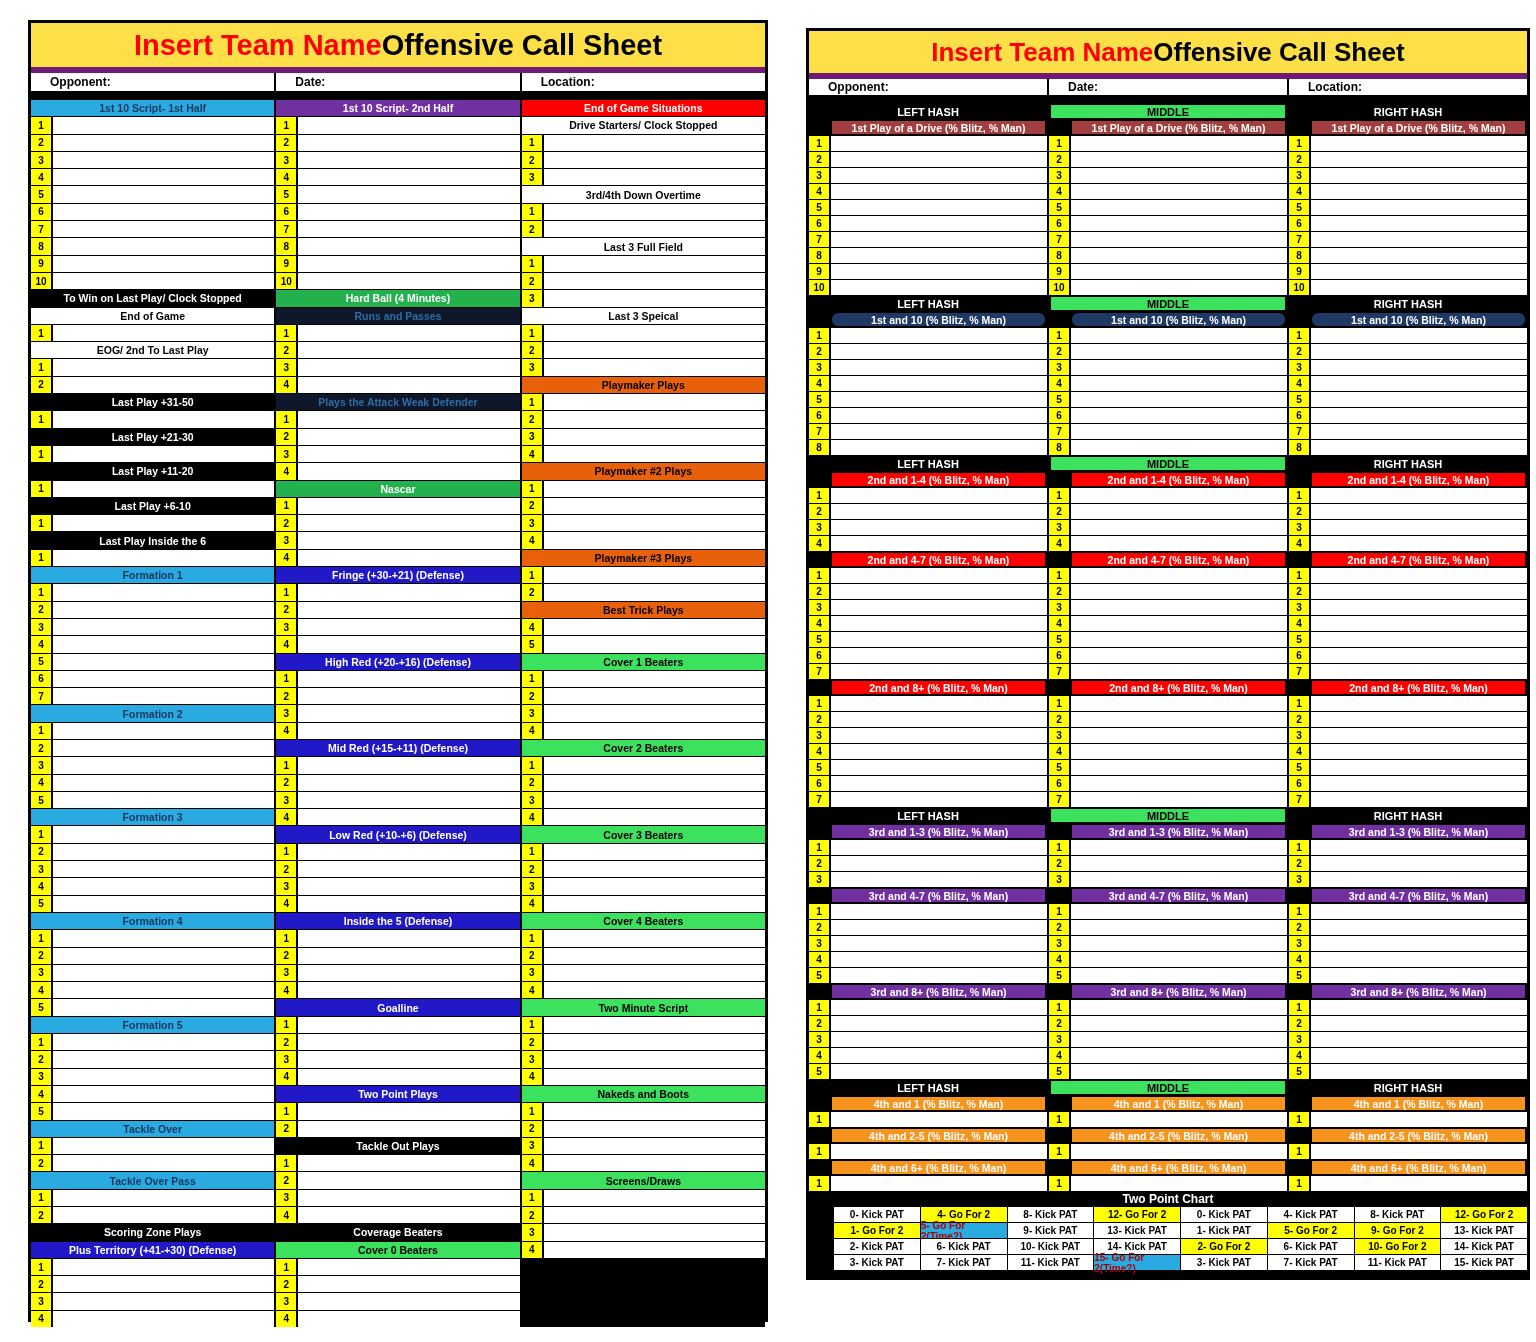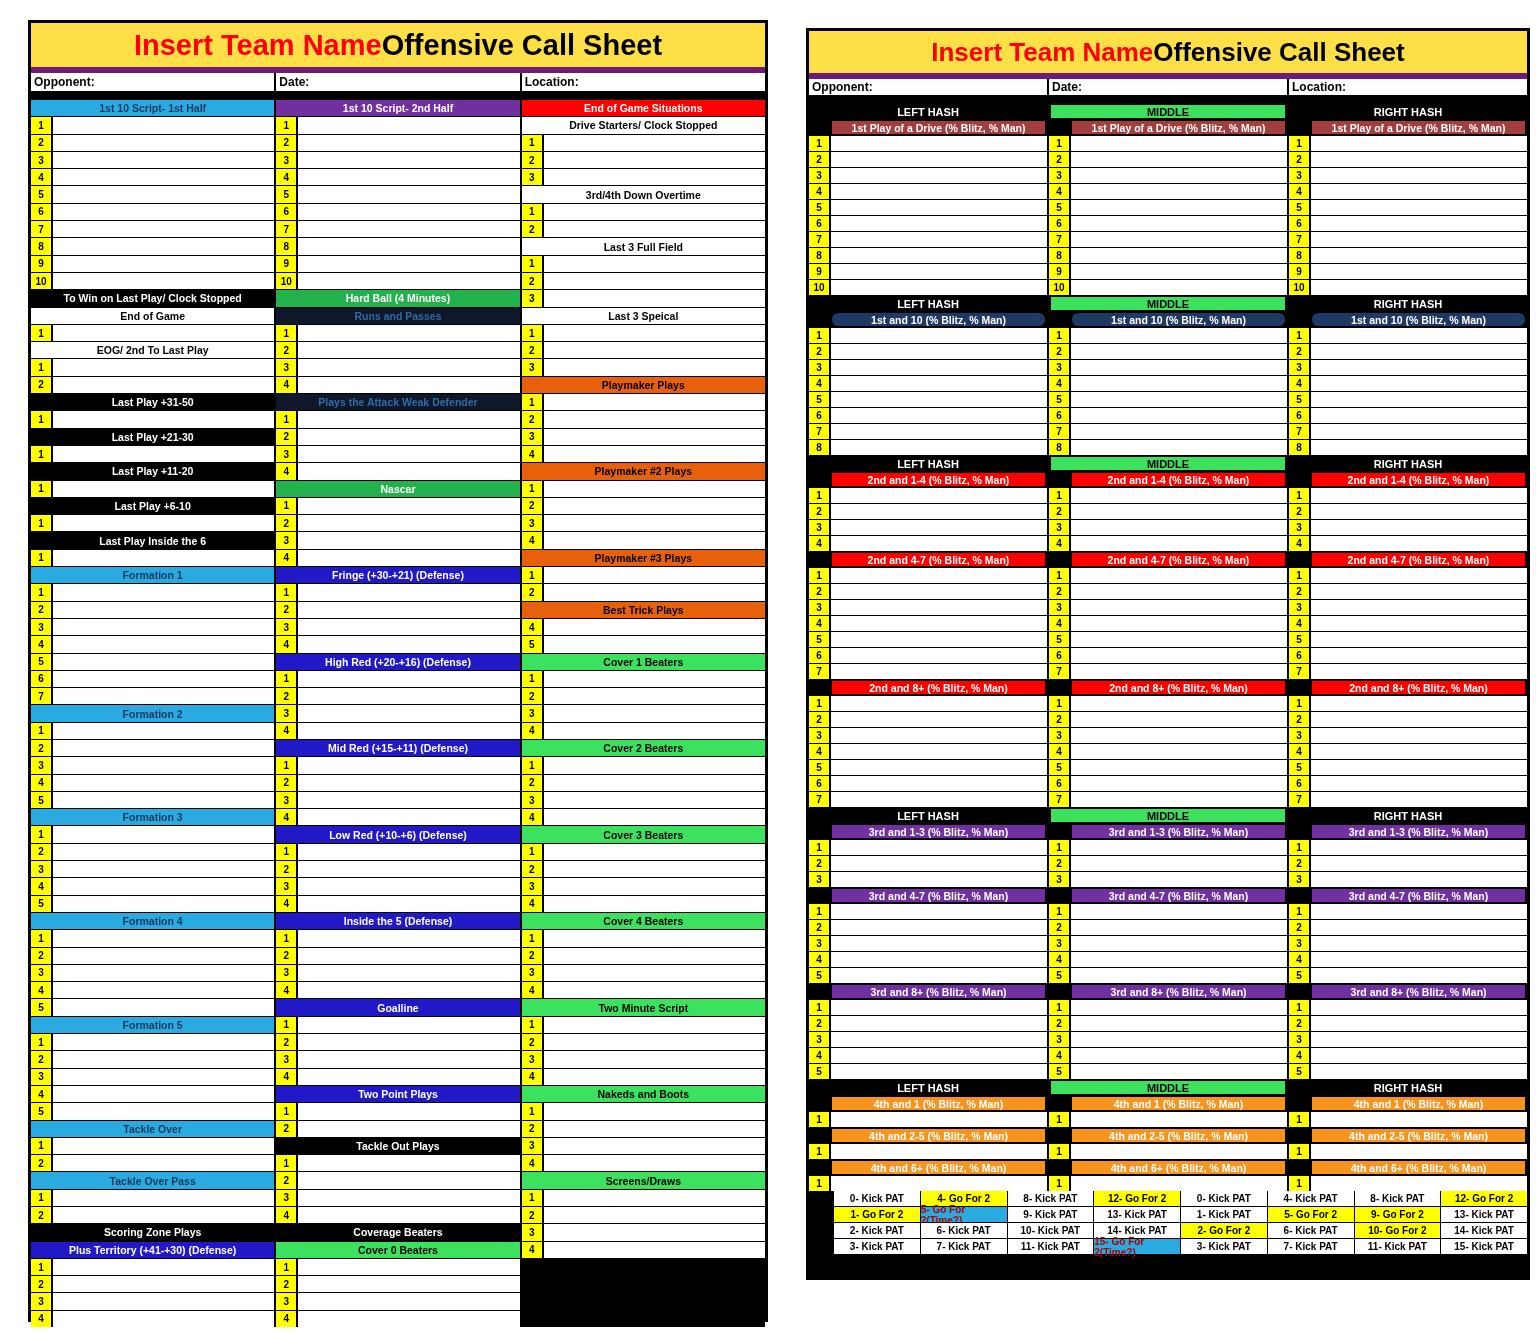--- a/index.html
+++ b/index.html
@@ -13,21 +13,21 @@
 
   .title-bar{background:#fde047;display:flex;align-items:center;justify-content:center;gap:0;border-bottom:6px solid #701a75;}
   #left-page .title-bar{height:44px;font-size:29px;}
   #right-page .title-bar{height:42px;font-size:26px;}
   .team{color:#ff0000;}
   .rest{color:#000;}
 
   .meta-row{display:flex;background:#000;gap:2px;border-bottom:2px solid #000;}
   #left-page .meta-row{height:18px;}
   #right-page .meta-row{height:16px;}
-  .meta-cell{flex:1;background:#fff;font-size:12px;padding-left:3px;display:flex;align-items:center;}
+  .meta-cell{flex:1;background:#fff;font-size:12px;padding-left:19px;display:flex;align-items:center;}
 
   .body3{display:flex;gap:2px;background:#000;}
   .col{flex:1;background:#000;display:flex;flex-direction:column;gap:1px;padding-top:7px;}
 
   
   .lrow{height:16.3px;flex:none;display:flex;align-items:center;justify-content:center;font-size:10.5px;box-sizing:border-box;}
   
   .rrow{height:15px;flex:none;display:flex;align-items:center;justify-content:center;font-size:10.5px;box-sizing:border-box;}
 
   .numrow{gap:2px;justify-content:flex-start;background:transparent;}
@@ -1565,20 +1565,21 @@
         <div class="rrow sitrow">
           <div class="sit s-orange2">4th and 6+ (% Blitz, % Man)</div>
         </div>
         <div class="rrow numrow">
           <div class="num">1</div>
           <div class="cell"></div>
         </div>
       </div>
   </div>
   <div class="tpc">
+    <div class="tpc-title">Two Point Chart</div>
     <div class="tpc-grid">
         <div class="tpc-cell w">0- Kick PAT</div>
         <div class="tpc-cell y">4- Go For 2</div>
         <div class="tpc-cell w">8- Kick PAT</div>
         <div class="tpc-cell y">12- Go For 2</div>
         <div class="tpc-cell w">0- Kick PAT</div>
         <div class="tpc-cell w">4- Kick PAT</div>
         <div class="tpc-cell w">8- Kick PAT</div>
         <div class="tpc-cell y">12- Go For 2</div>
         <div class="tpc-cell y">1- Go For 2</div>

